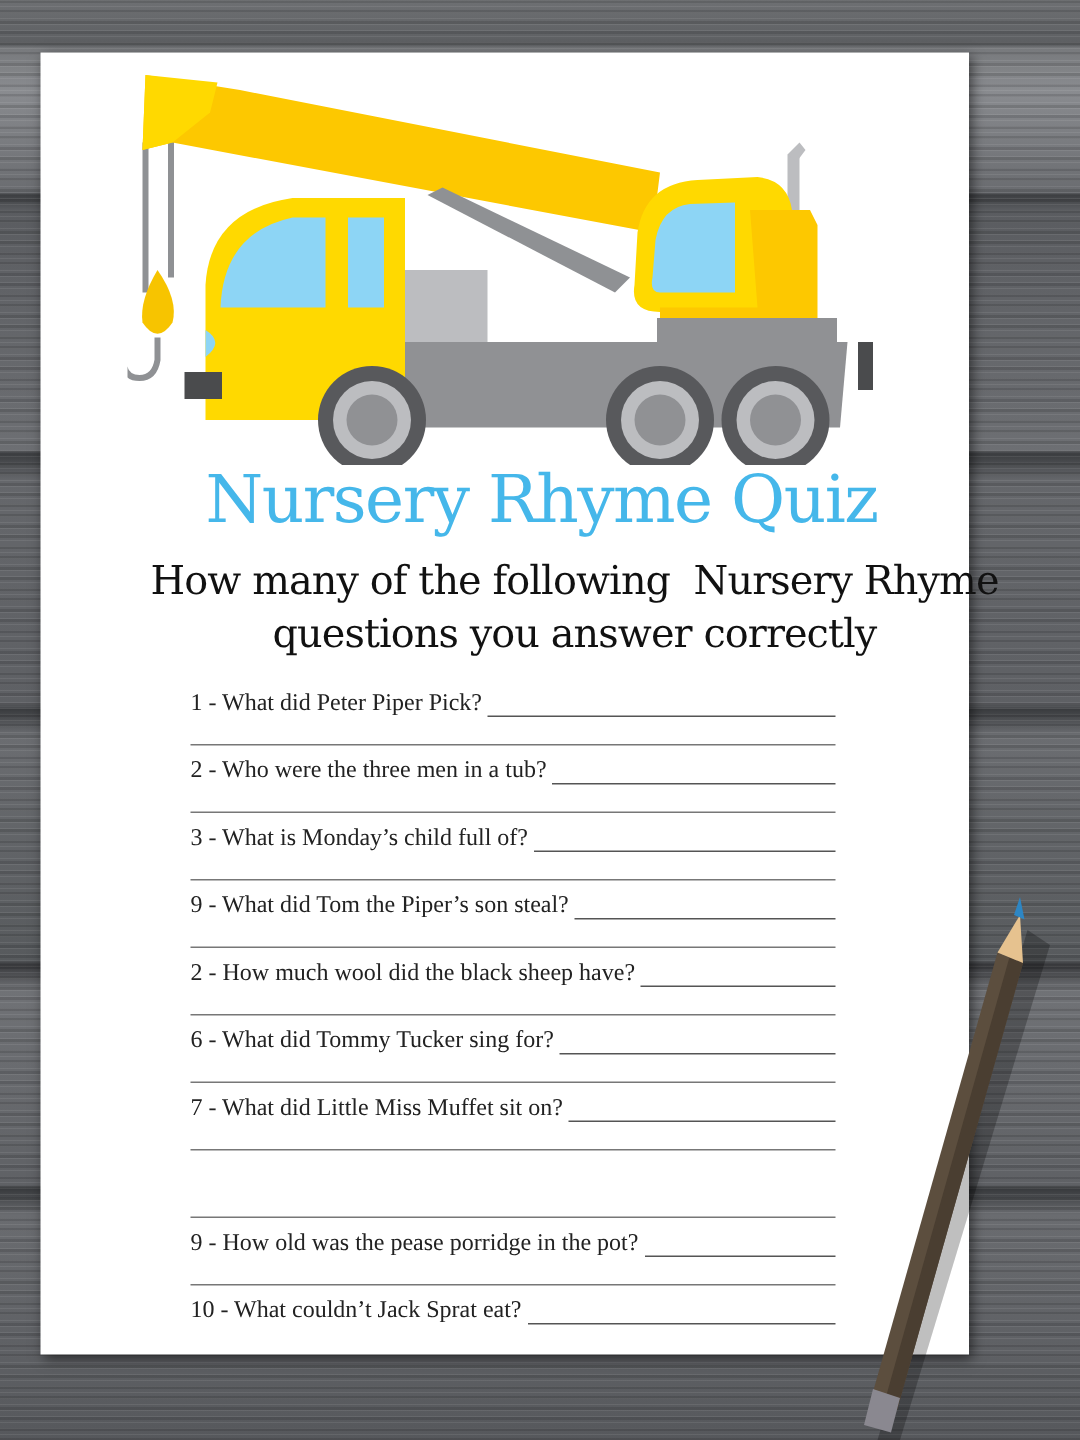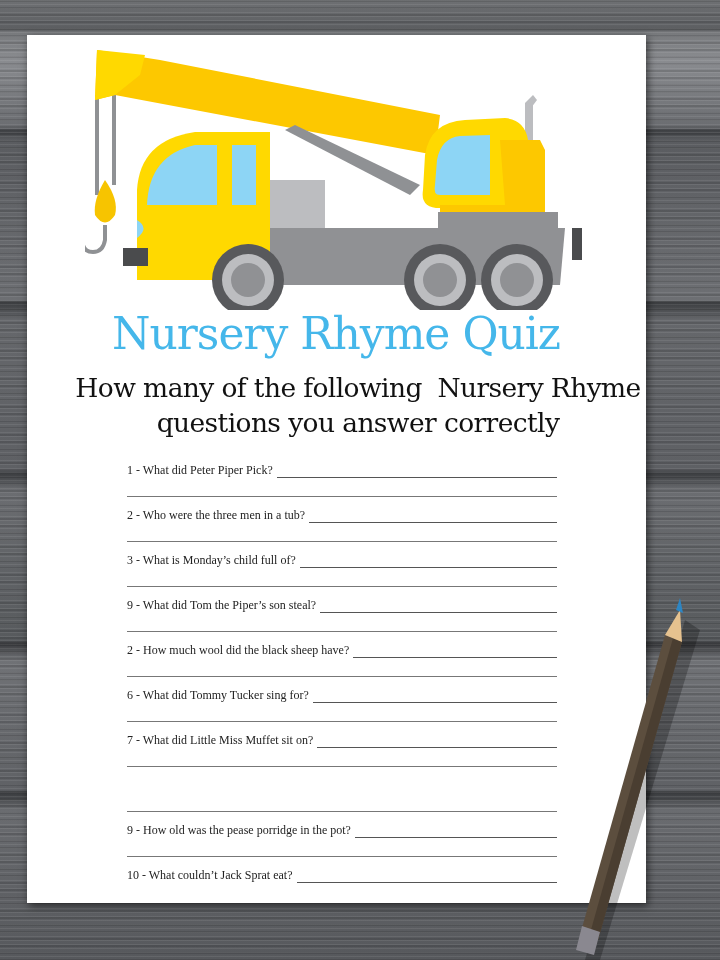--- a/index.html
+++ b/index.html
@@ -35,21 +35,21 @@
   }
   .subtitle {
     position:absolute; left:0; right:0; top:370px; text-align:center;
     color:#111; font-size:26.5px; line-height:35px;
     font-family:"DejaVu Serif", serif; letter-spacing:-0.6px;
   }
   .subtitle div { white-space:pre;margin-left:44px; }
   .q-list { position:absolute; left:127px; top:456px; width:430px; }
   .q-item { height:45px; position:relative; }
   .q-row { display:flex; align-items:flex-end; height:22px; }
-  .q-text { font-size:12px; color:#222; white-space:nowrap; font-family:"Liberation Serif", serif; }
+  .q-text { font-size:16px; color:#222; white-space:nowrap; font-family:"Liberation Serif", serif; }
   .q-blank { flex:1; border-bottom:1px solid #555; margin-left:4px; height:16px; }
   .q-line { position:absolute; left:0; right:0; top:40px; border-bottom:1px solid #777; }
   .pencil { position:absolute; left:560px; top:590px; width:140px; height:370px; }
 </style>
 </head>
 <body>
 
 <div class="wood"></div>
 
 <div class="paper"></div>
@@ -95,21 +95,21 @@
     <circle cx="355" cy="240" r="26" fill="#bcbdc0"></circle>
     <circle cx="355" cy="240" r="17" fill="#909194"></circle>
   </g>
   <g>
     <circle cx="432" cy="240" r="36" fill="#58595c"></circle>
     <circle cx="432" cy="240" r="26" fill="#bcbdc0"></circle>
     <circle cx="432" cy="240" r="17" fill="#909194"></circle>
   </g>
 </svg>
 
-<div style="position:absolute; left:11px; width:619px; top:0; height:684px;padding-left:31px;">
+<div style="position:absolute; left:36px; width:619px; top:0; height:684px;padding-left:31px;">
   <h1 class="title">Nursery Rhyme Quiz</h1>
   <div class="subtitle">
     <div>How many of the following  Nursery Rhyme</div>
     <div>questions you answer correctly</div>
   </div>
 </div>
 
 <div class="q-list">
   <div class="q-item">
     <div class="q-row">

